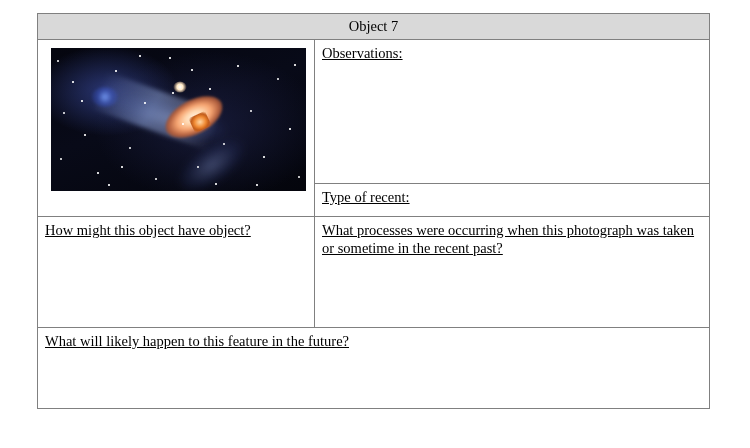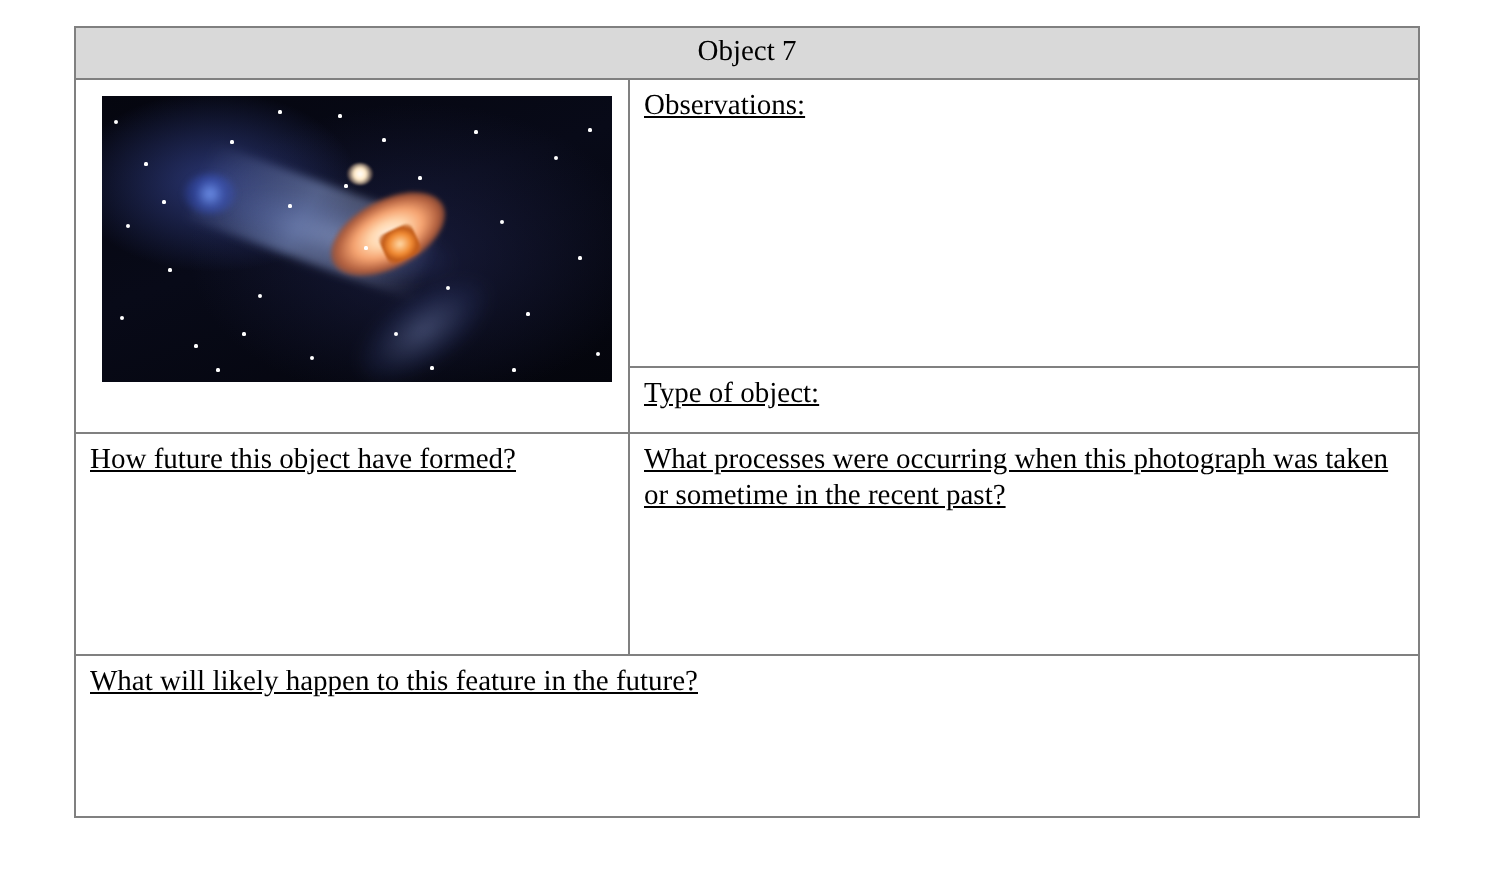--- a/index.html
+++ b/index.html
@@ -206,26 +206,26 @@
               <span class="star" style="left:70px; top:118px; width:1.5px;height:1.5px;"></span>
             </div>
           </div>
         </td>
         <td class="tall-obs">
           <span class="cell-text">Observations:</span>
         </td>
       </tr>
       <tr>
         <td style="height:32px">
-          <span class="cell-text">Type of object:</span>
+          <span class="cell-text">Type of recent:</span>
         </td>
       </tr>
       <tr>
         <td style="height:110px">
-          <span class="cell-text">How future this object have formed?</span>
+          <span class="cell-text">How might this object have object?</span>
         </td>
         <td>
           <span class="cell-text">What processes were occurring when this photograph was taken or sometime in the recent past?</span>
         </td>
       </tr>
       <tr>
         <td class="bottom-cell" colspan="2">
           <span class="cell-text">What will likely happen to this feature in the future?</span>
         </td>
       </tr>

